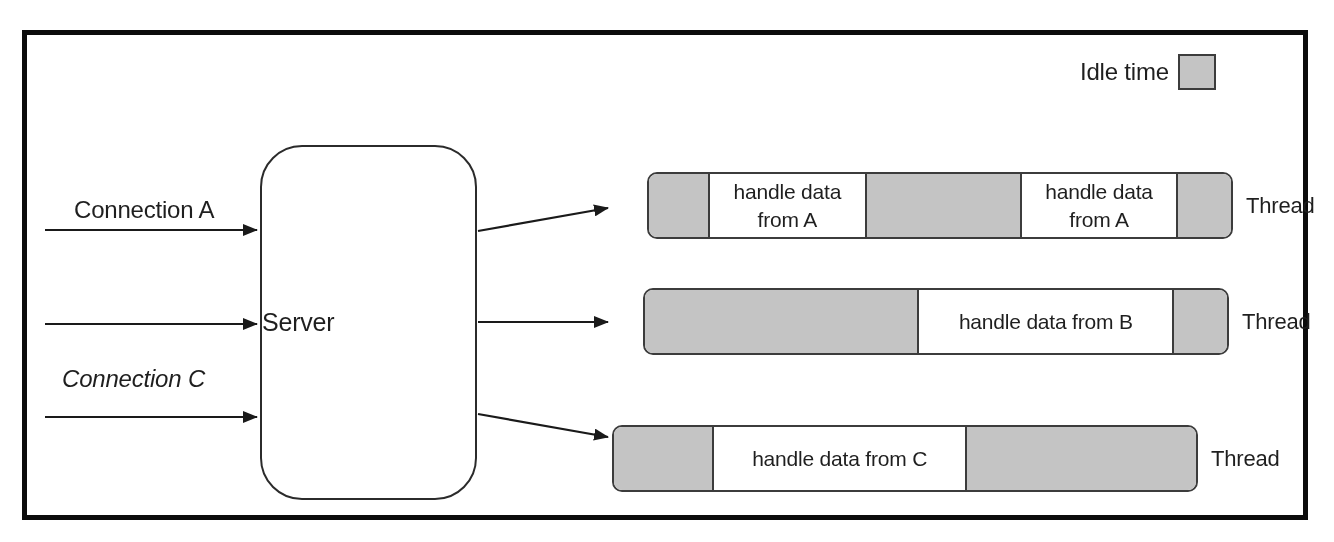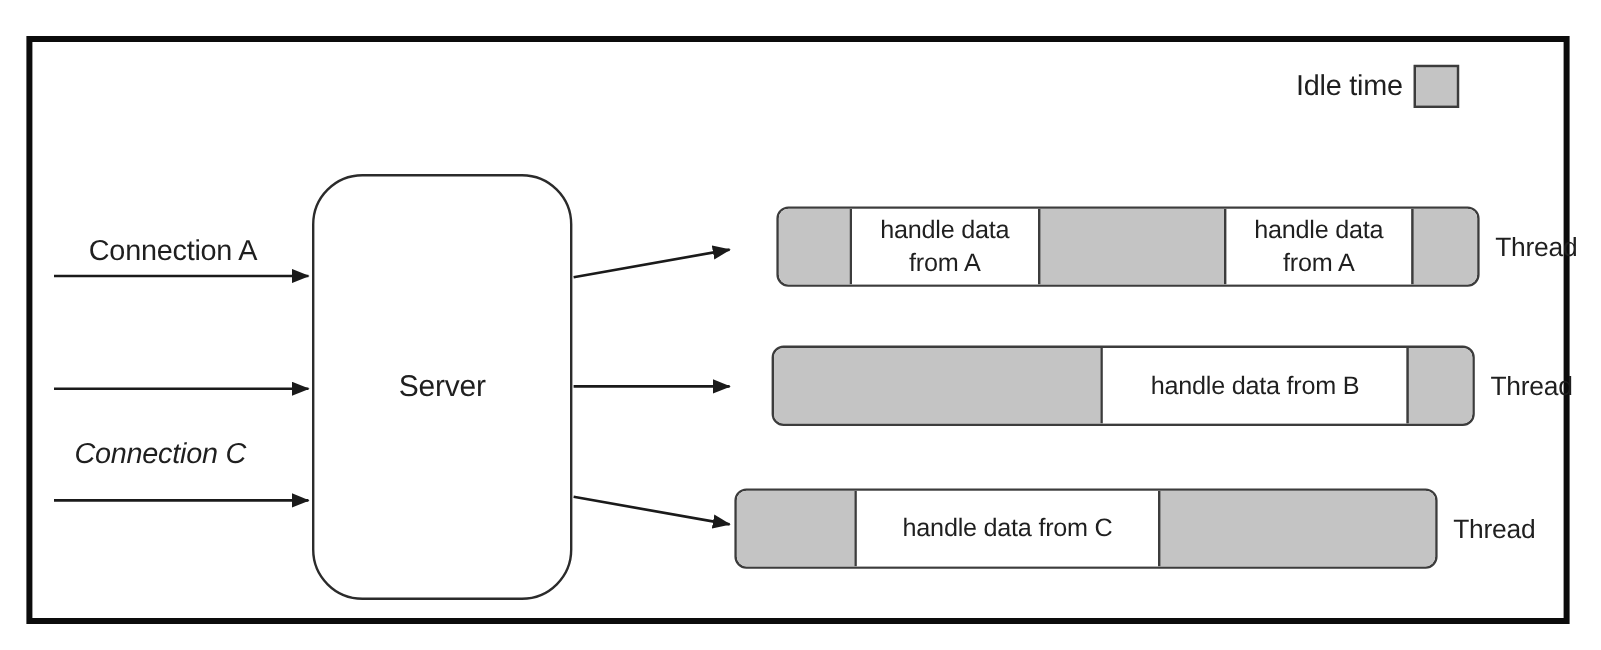--- a/index.html
+++ b/index.html
@@ -70,37 +70,37 @@
     left: 260px;
     top: 145px;
     width: 217px;
     height: 355px;
     box-sizing: border-box;
     border: 2px solid #2b2b2b;
     border-radius: 42px;
     background: #ffffff;
     display: flex;
     align-items: center;
-    justify-content: center;
+    justify-content: flex-start;
   }
   .server-label {
     font-size: 25px;
     letter-spacing: -0.2px;
   }
   .thread-row {
     position: absolute;
     left: 612px;
     height: 67px;
     display: flex;
     align-items: center;
     gap: 13px;
   }
   #thread-row-a { top: 172px; padding-left: 35px; }
   #thread-row-b { top: 288px; margin-left: 31px; }
-  #thread-row-c { top: 407px; justify-content: center; }
+  #thread-row-c { top: 425px; justify-content: center; }
   .thread-bar {
     width: 586px;
     height: 67px;
     box-sizing: border-box;
     border: 2px solid #3c3c3c;
     border-radius: 10px;
     overflow: hidden;
     display: flex;
     background: #ffffff;
     flex: 0 0 586px;

